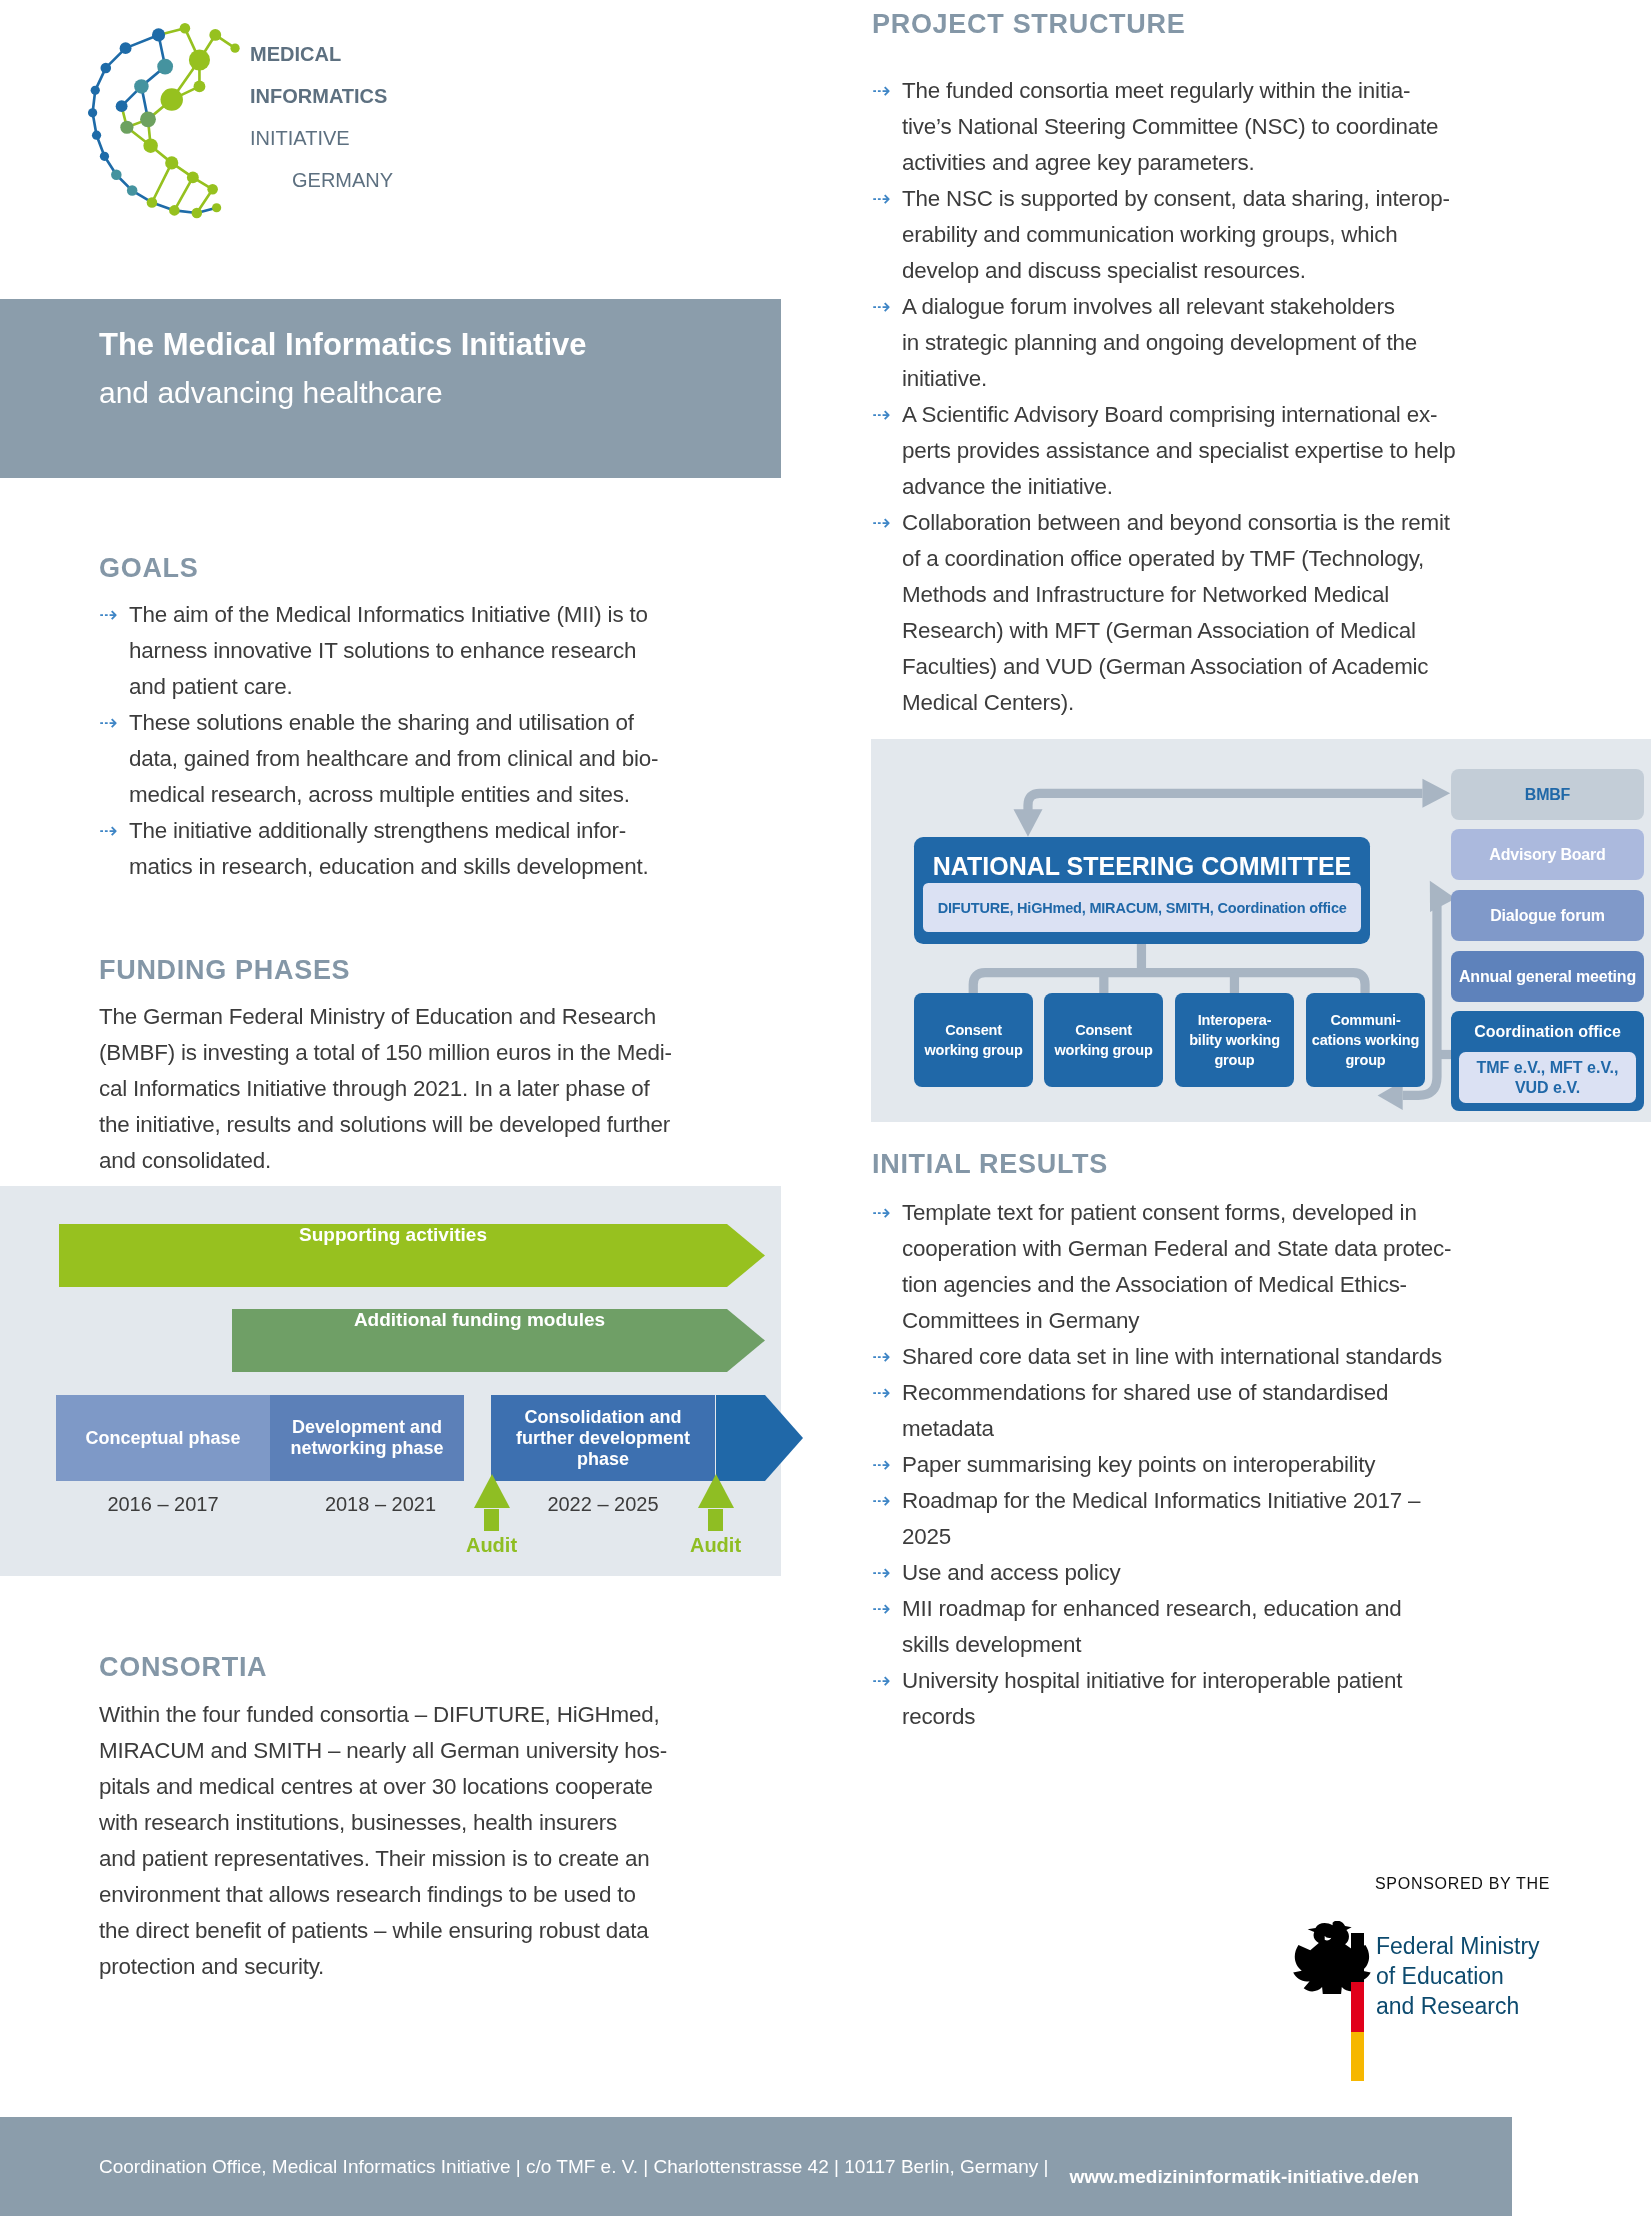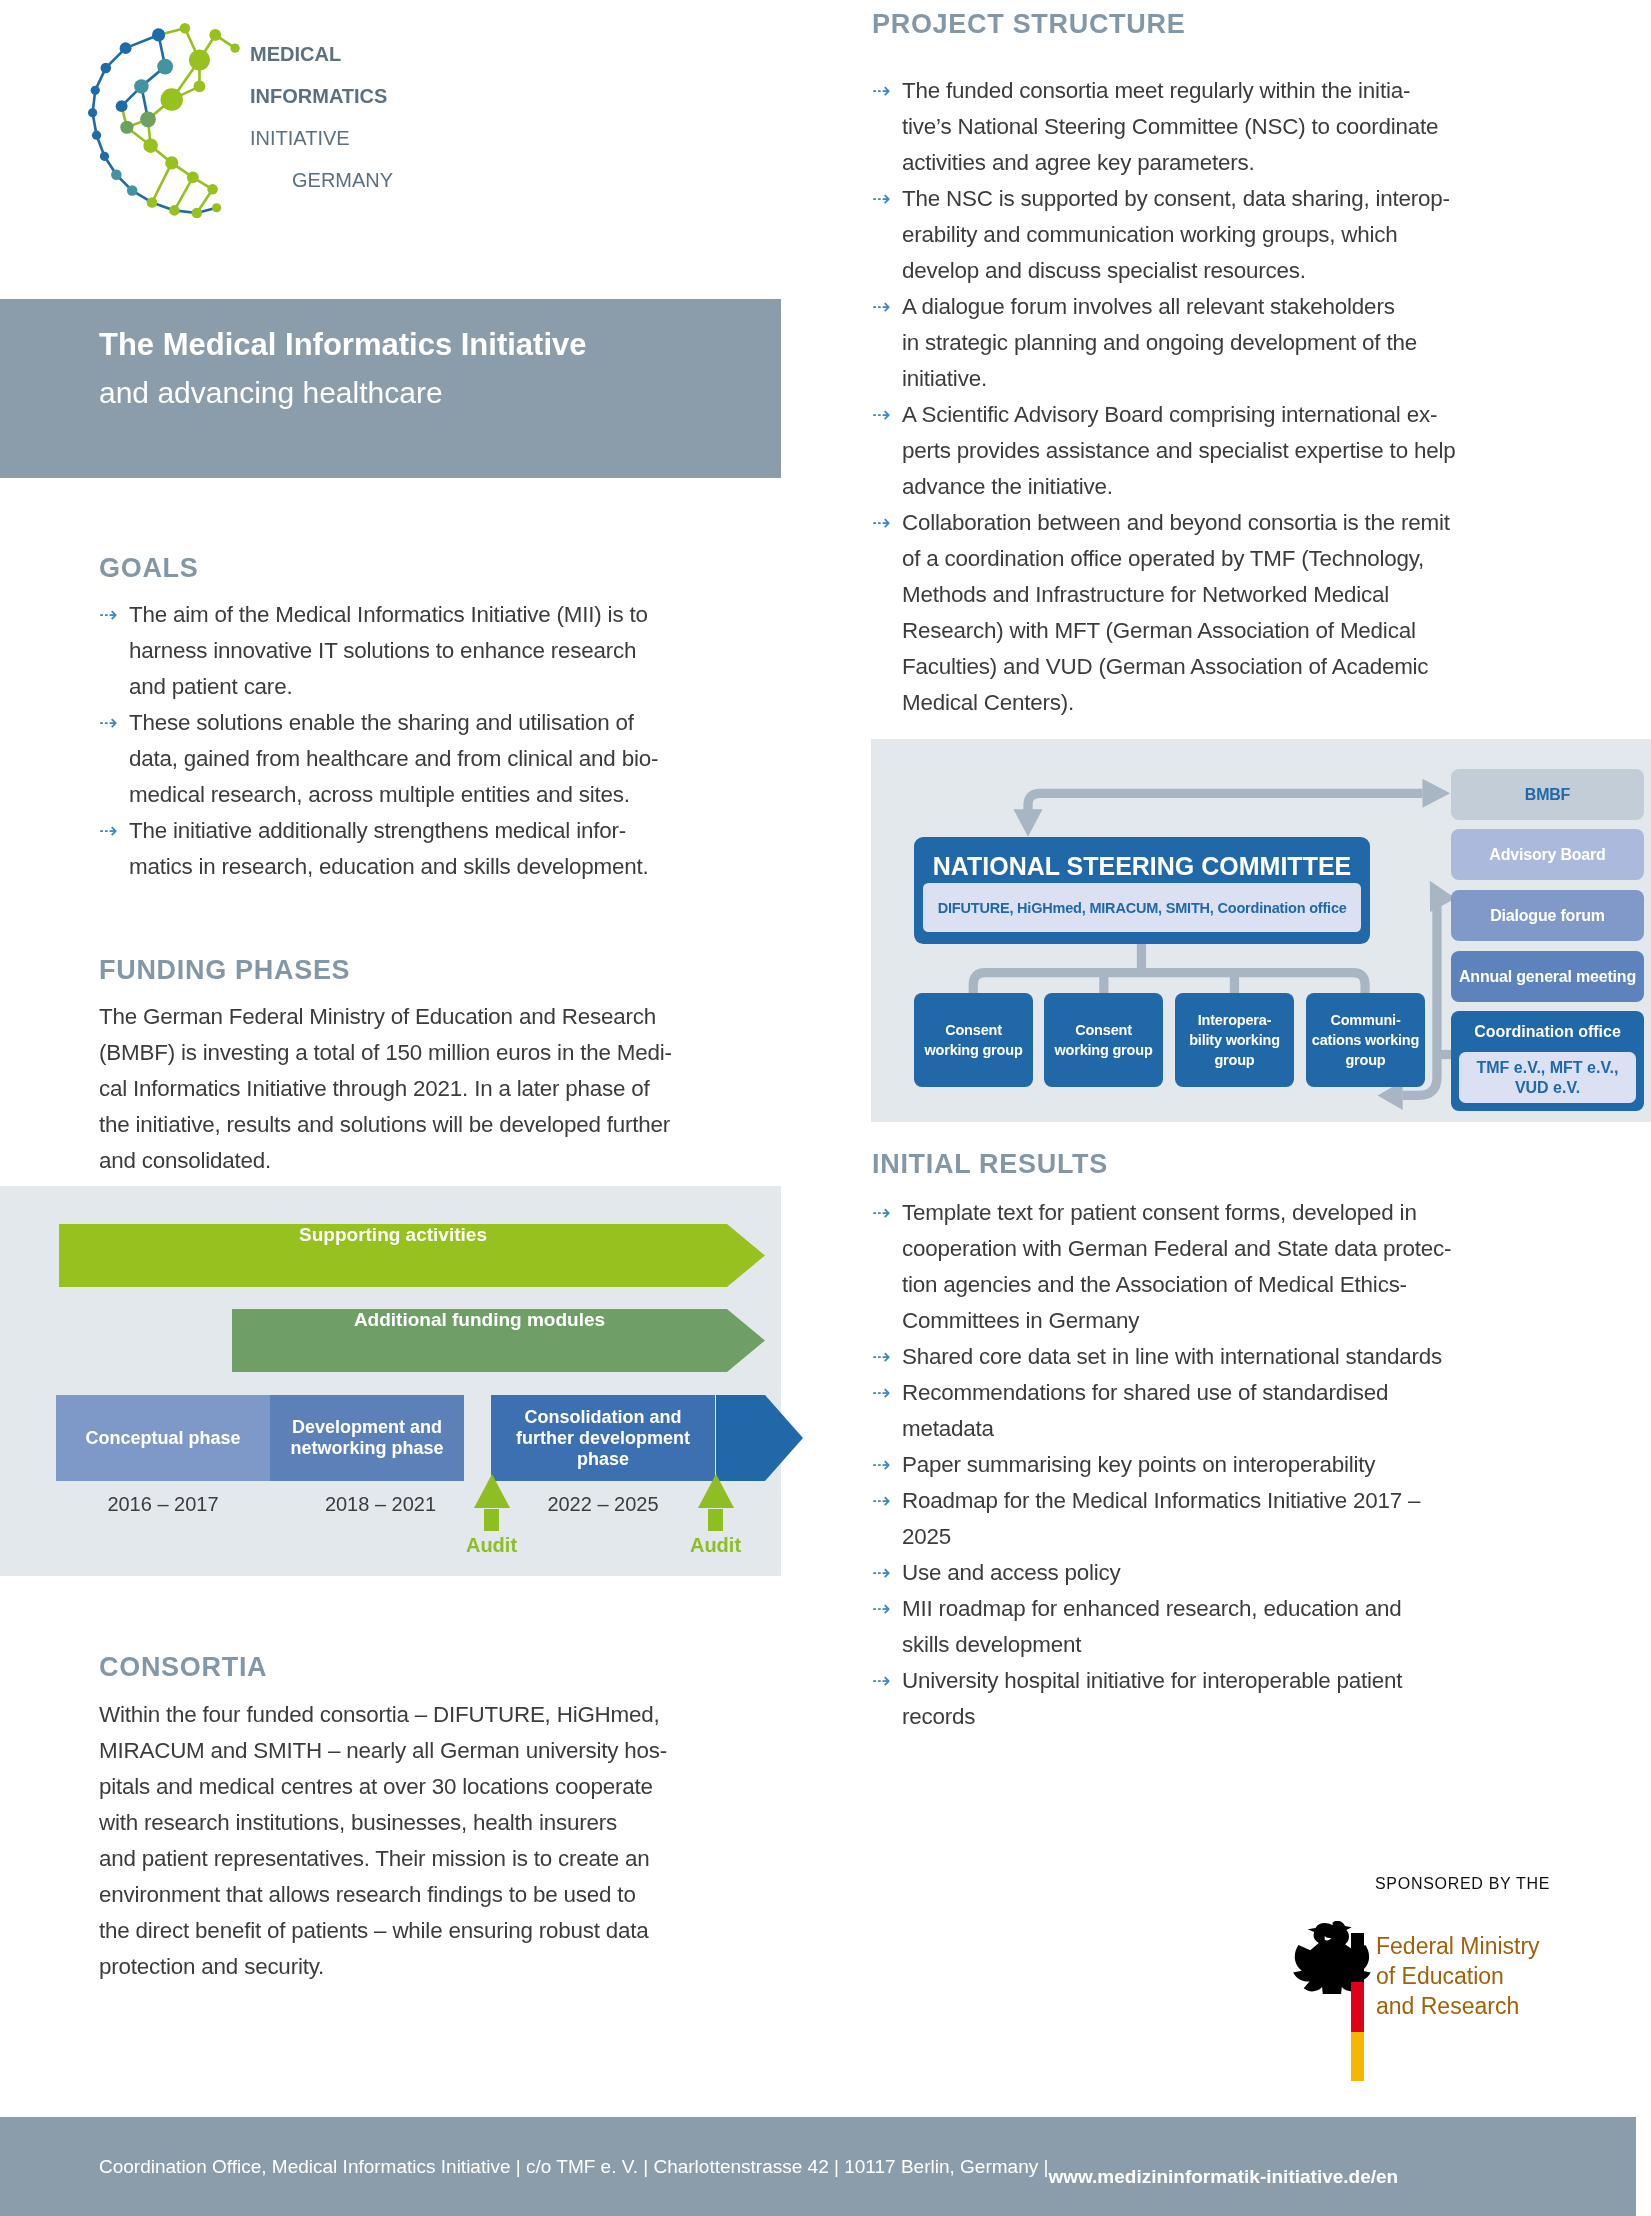--- a/index.html
+++ b/index.html
@@ -58,28 +58,28 @@
   .coord{left:580px;top:272px;width:193px;height:100px;background:#2068a8;
          border-radius:8px;}
   .coord-title{position:absolute;left:0;top:12px;width:100%;text-align:center;
                color:#fff;font-weight:700;font-size:16px;}
   .coord-inner{position:absolute;left:8px;top:41px;width:177px;height:51px;
                background:#dbe1f3;border-radius:6.6px;display:flex;align-items:center;
                justify-content:center;text-align:center;color:#2068a8;font-weight:700;
                font-size:16px;line-height:20px;}
   
   .sponsor-cap{font-size:16px;letter-spacing:0.7px;color:#111111;}
-  .ministry-txt{font-size:23px;line-height:30px;color:#a16207;}
+  .ministry-txt{font-size:23px;line-height:30px;color:#0c4a6e;}
   .flag-bar{left:1351px;top:1933px;width:13px;height:148px;display:flex;
             flex-direction:column;}
   .flag-bar div{flex:1;}
   
-  .footer{left:0;top:2117px;width:1636px;height:100px;background:#8b9dab;
+  .footer{left:0;top:2117px;width:1512px;height:100px;background:#8b9dab;
           display:flex;align-items:center;box-sizing:border-box;padding-left:99px;
-          color:#ffffff;font-size:19px;}
+          color:#ffffff;font-size:19px;gap:21px;}
   .footer .f-link{font-weight:700;margin-top:20px;}
 </style>
 </head>
 <body>
 
 <div class="page">
 
   <div class="abs" style="left:86px;top:18.5px;width:594px;height:211px;">
     <svg width="155" height="206" viewBox="0 0 235 312">
       <g stroke="#96c11f" stroke-width="4" fill="none">

